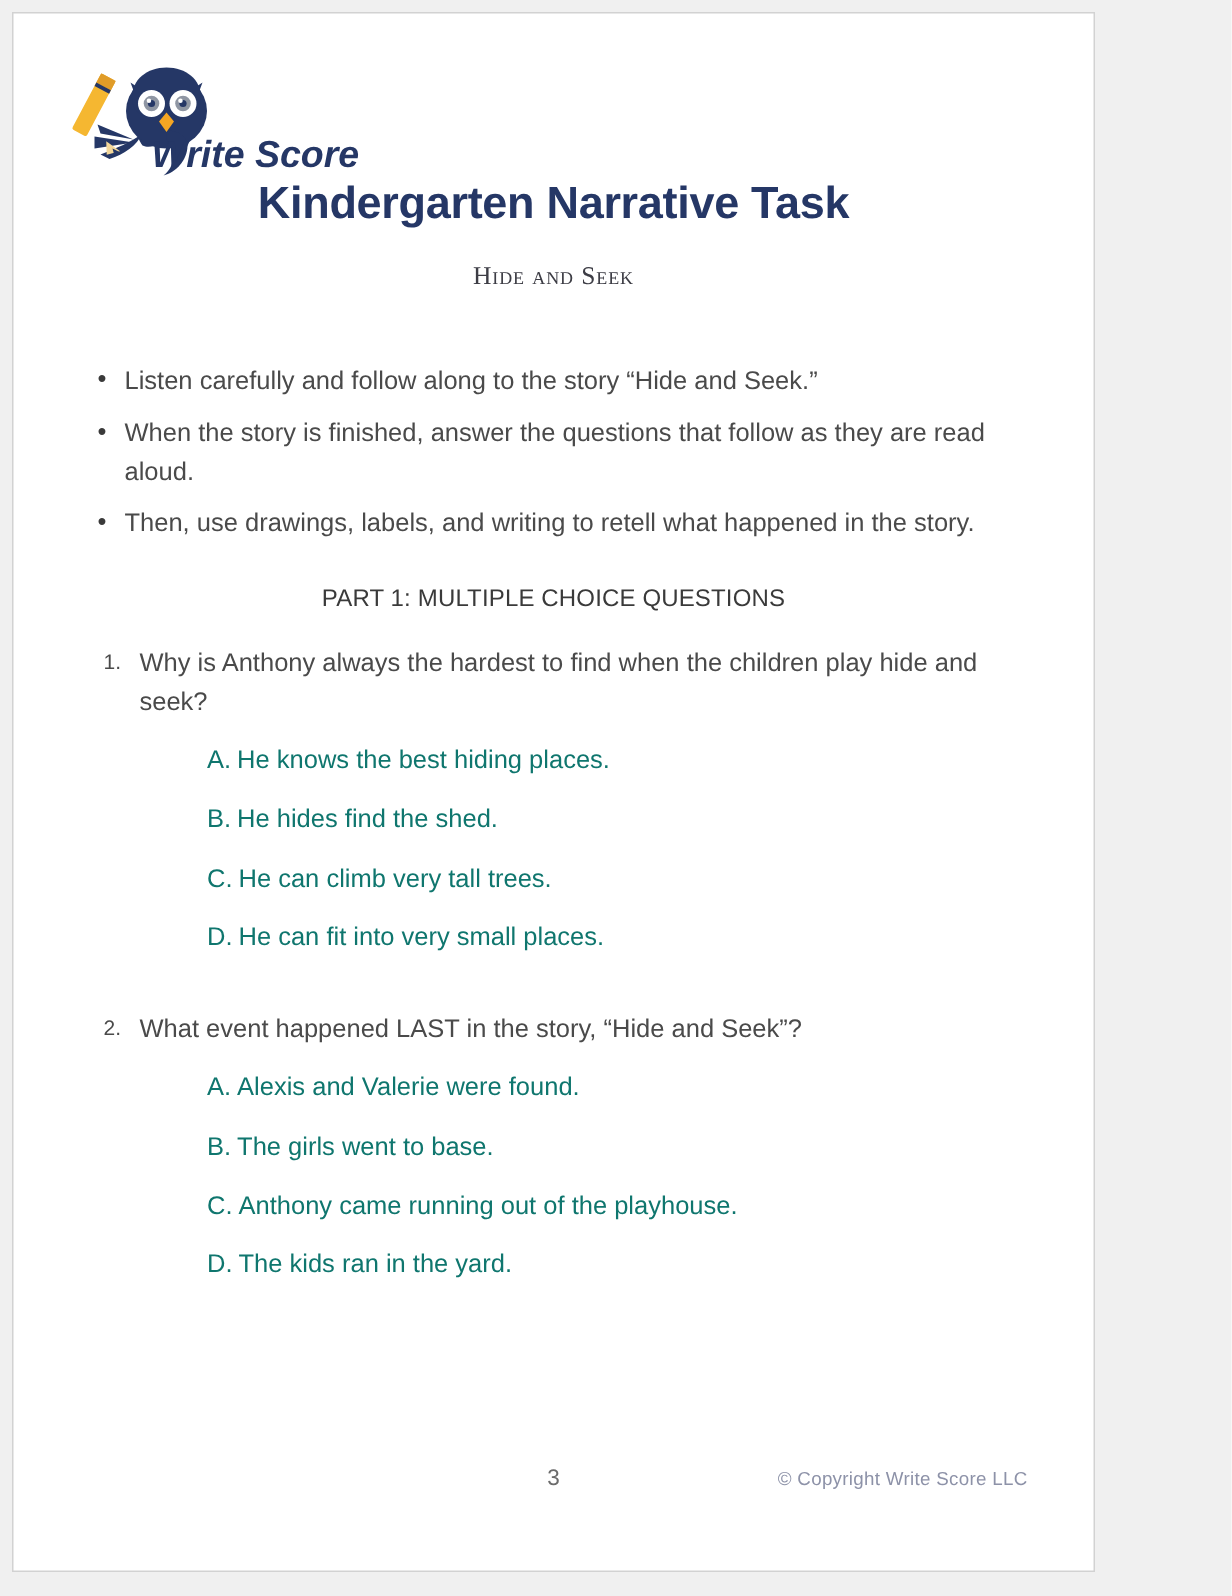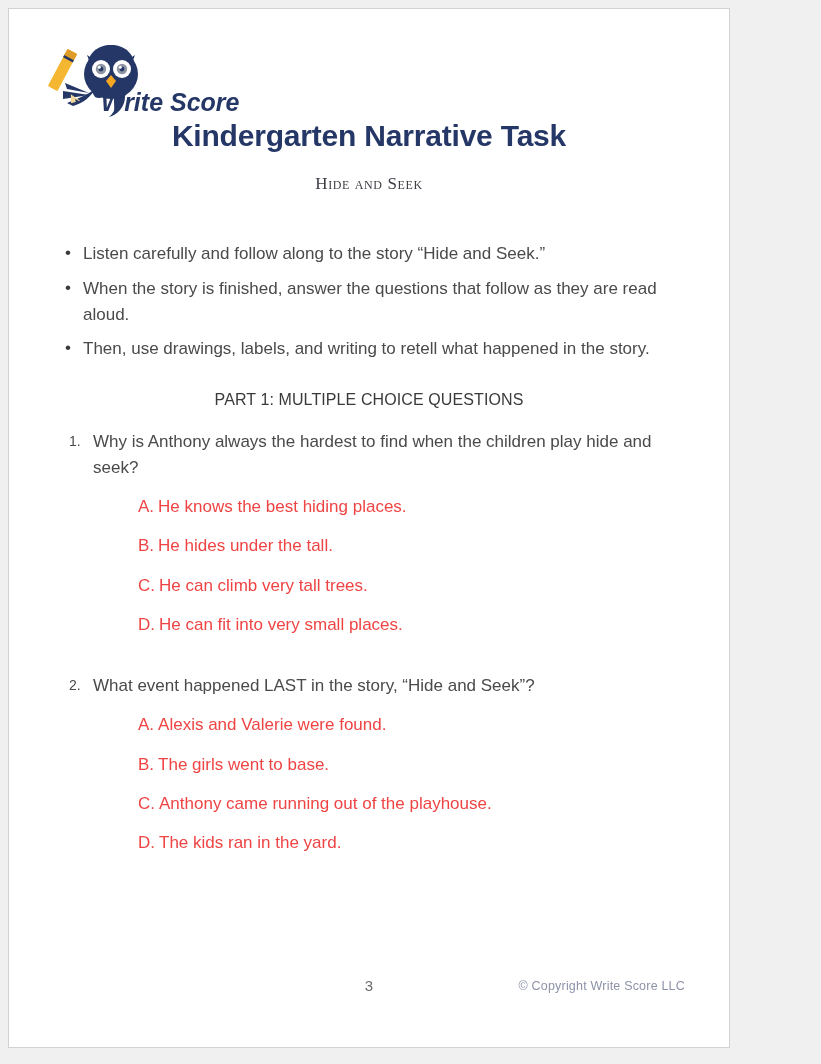--- a/index.html
+++ b/index.html
@@ -126,21 +126,21 @@
     color: #4a4a4a;
   }
   ul.choices {
     list-style: none;
     margin: 14px 0 0 0;
     padding: 0 0 0 85px;
   }
   ul.choices li {
     font-size: 17px;
     line-height: 1.48;
-    color: #ef4444;
+    color: #0f766e;
     margin-bottom: 14px;
     white-space: nowrap;
   }
   .choice-letter { margin-right: 4px; }
 
   .spacer-between-questions { height: 22px; }
 
   
   .footer {
     position: absolute;
@@ -233,21 +233,21 @@
     <div class="question-block">
       <div class="question-row">
         <span class="q-num">1.</span>
         <span>Why is Anthony always the hardest to find when the children play hide and seek?</span>
       </div>
       <ul class="choices">
         <li>
           <span class="choice-letter">A.</span><span>He knows the best hiding places.</span>
         </li>
         <li>
-          <span class="choice-letter">B.</span><span>He hides under the tall.</span>
+          <span class="choice-letter">B.</span><span>He hides find the shed.</span>
         </li>
         <li>
           <span class="choice-letter">C.</span><span>He can climb very tall trees.</span>
         </li>
         <li>
           <span class="choice-letter">D.</span><span>He can fit into very small places.</span>
         </li>
       </ul>
     </div>
 

